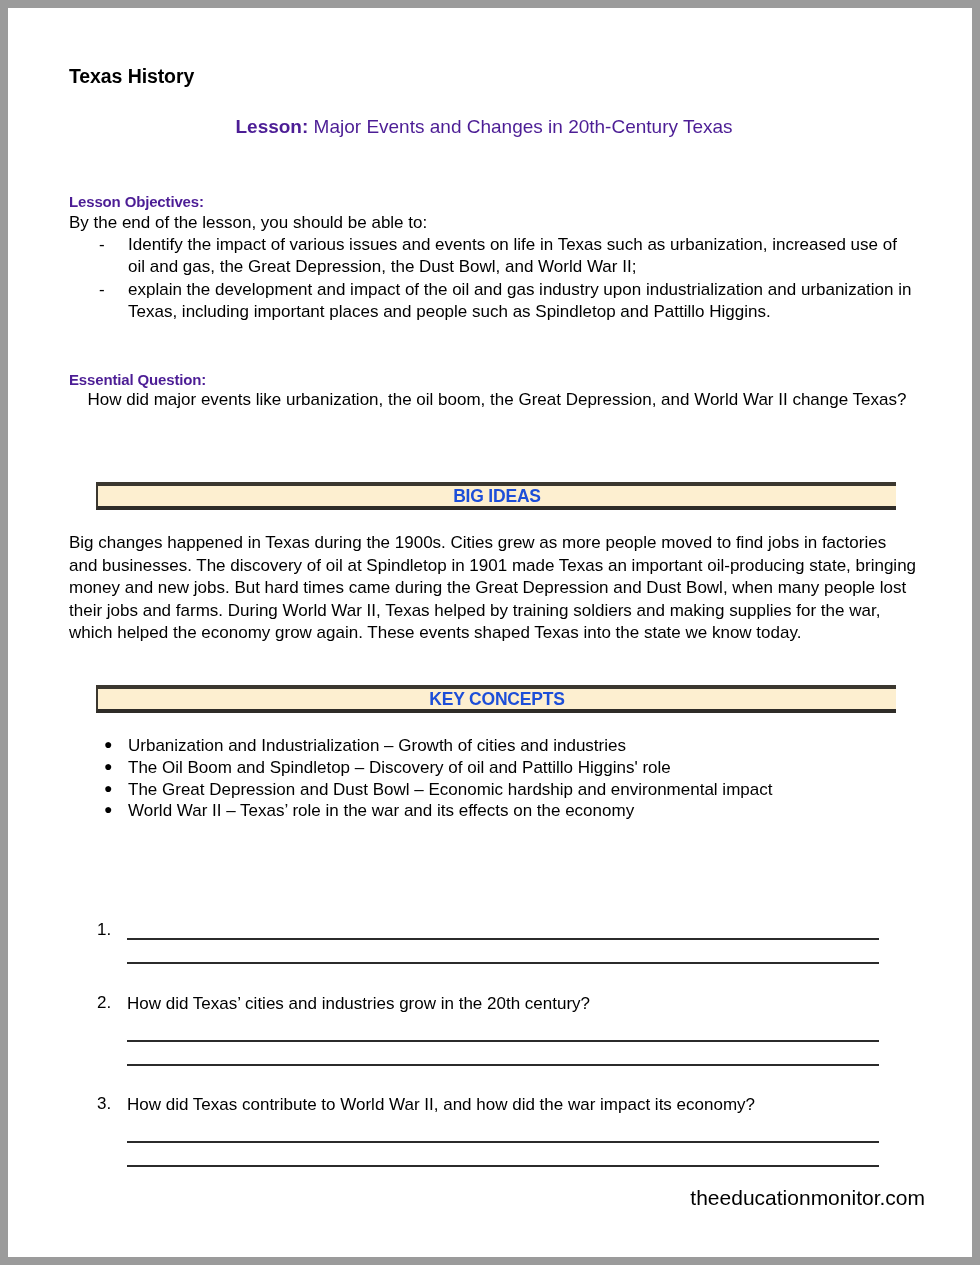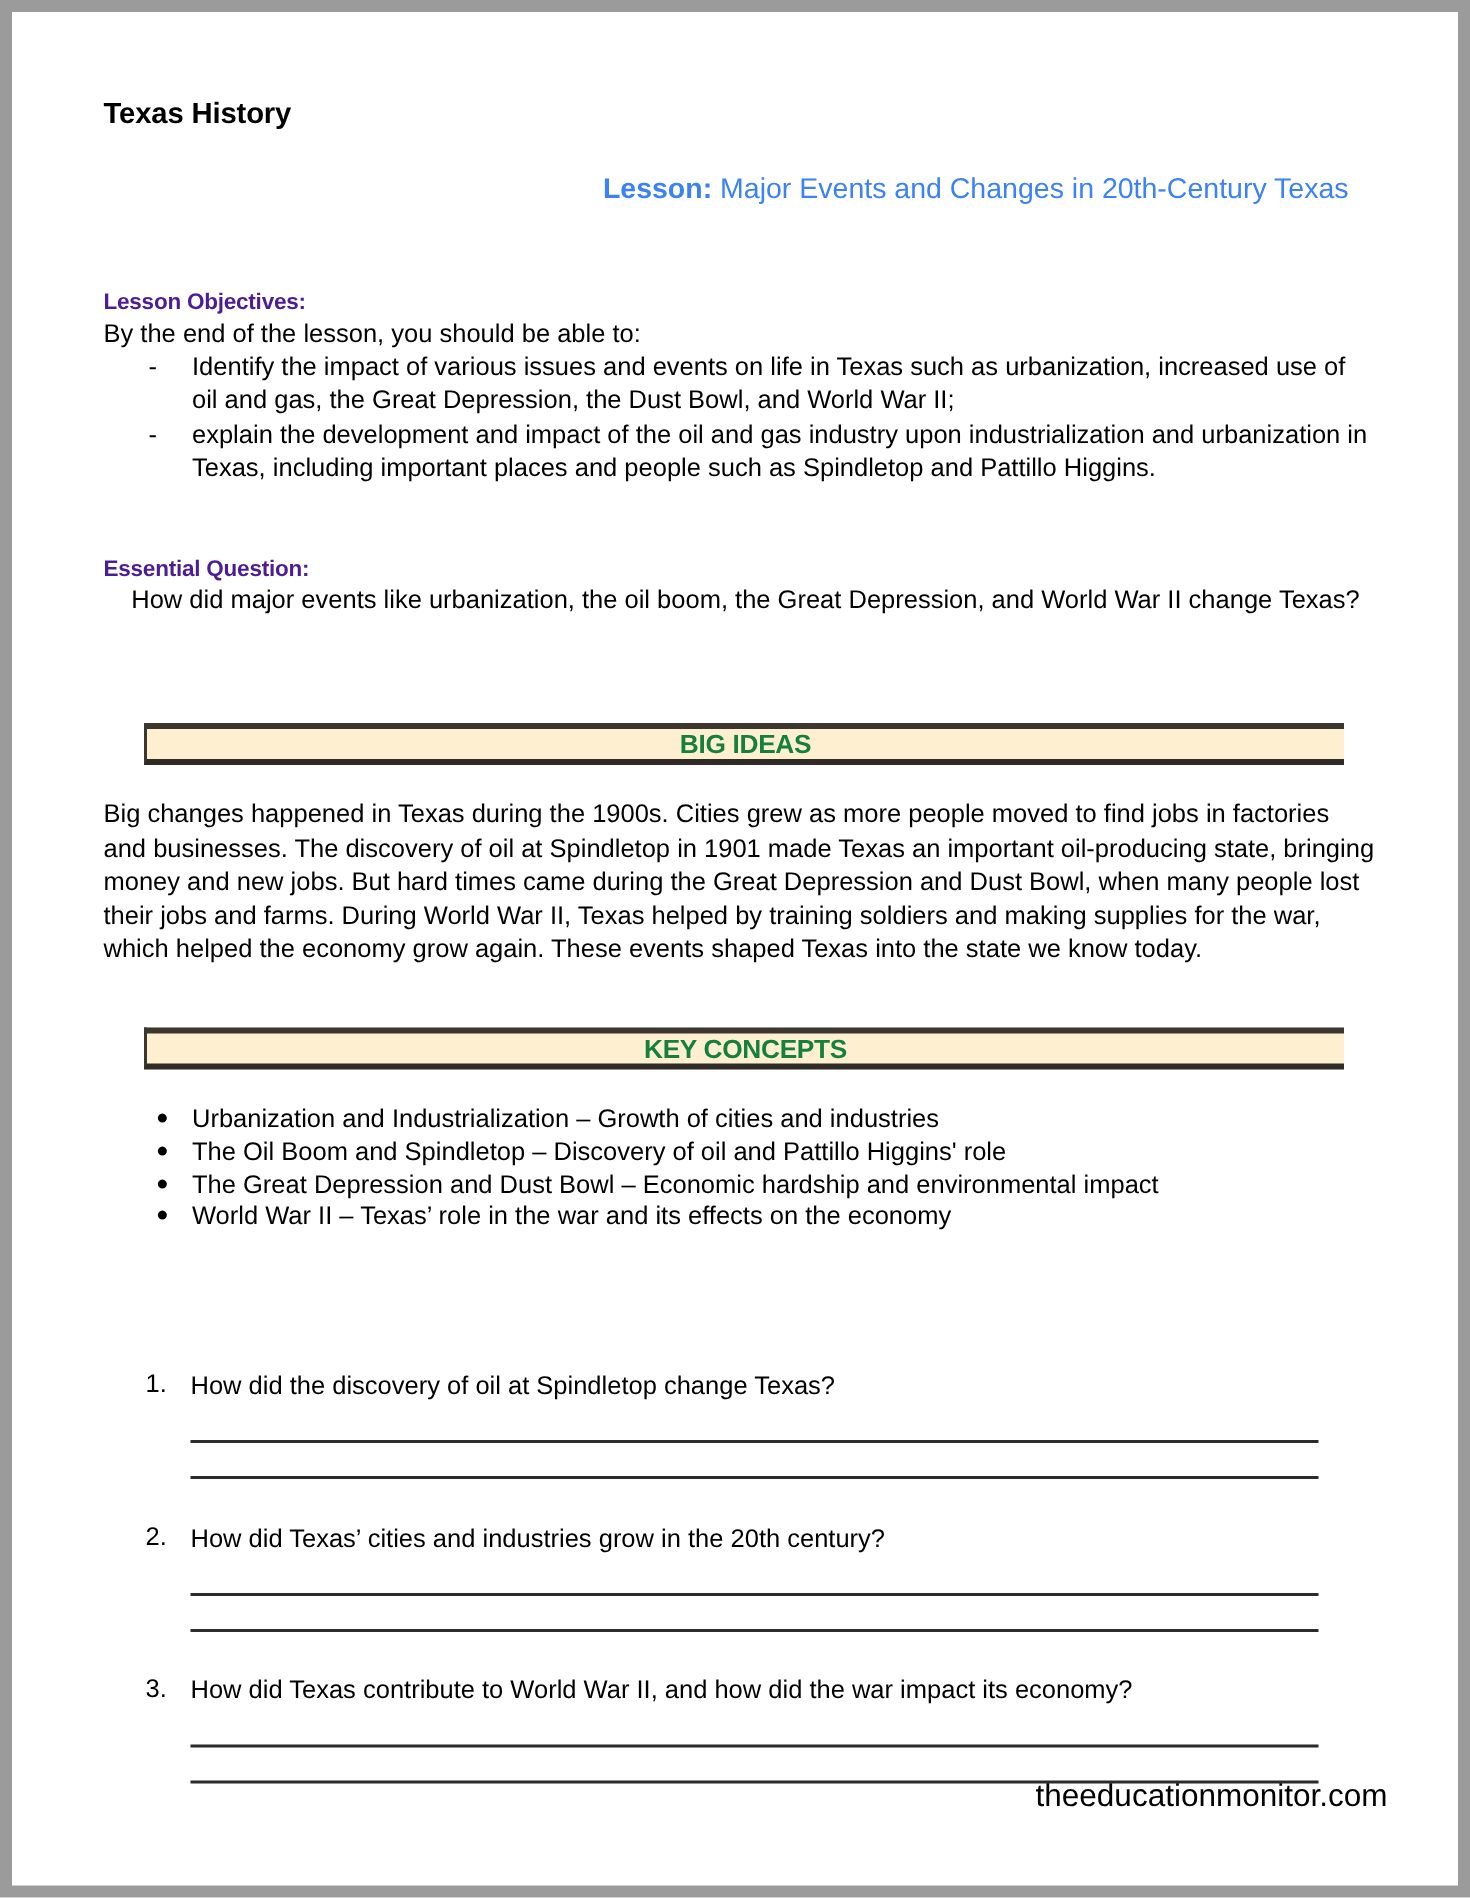--- a/index.html
+++ b/index.html
@@ -36,23 +36,23 @@
     font-size: 19.5px;
     font-weight: bold;
     color: #000;
     letter-spacing: -0.1px;
   }
   .lesson-line {
     position: absolute;
     top: 108px;
     left: 0;
     width: 830px;
-    text-align: right;
+    text-align: center;
     font-size: 19px;
-    color: #3b82f6;
+    color: #4c1d95;
   }
   .lesson-line b { font-weight: bold; }
 
   .section-head {
     font-size: 15px;
     font-weight: bold;
     color: #4c1d95;
     letter-spacing: -0.15px;
   }
   .body-text {
@@ -98,21 +98,21 @@
     height: 28px;
     background: #fdefd0;
     border-top: 4px solid #3b372f;
     border-bottom: 4px solid #2f2c28;
     border-left: 2px solid #3b372f;
     box-sizing: border-box;
     text-align: center;
     font-size: 17.5px;
     font-weight: bold;
     line-height: 21px;
-    color: #15803d;
+    color: #1d4ed8;
     letter-spacing: -0.2px;
   }
   #banner-big-ideas { top: 474px; }
   #banner-key-concepts { top: 677px; }
 
   .big-ideas-para {
     position: absolute;
     top: 524px;
     left: 0;
     width: 848px;
@@ -253,21 +253,20 @@
         <span>World War II – Texas’ role in the war and its effects on the economy</span>
       </li>
     </ul>
 
     <div class="activity-block">
     </div>
 
     <ol class="questions">
       <li>
         <span class="q-num">1.</span>
-        <span class="q-text">How did the discovery of oil at Spindletop change Texas?</span>
         <div class="answer-lines">
           <div class="answer-line first"></div>
           <div class="answer-line"></div>
         </div>
       </li>
       <li>
         <span class="q-num">2.</span>
         <span class="q-text">How did Texas’ cities and industries grow in the 20th century?</span>
         <div class="answer-lines">
           <div class="answer-line first"></div>

